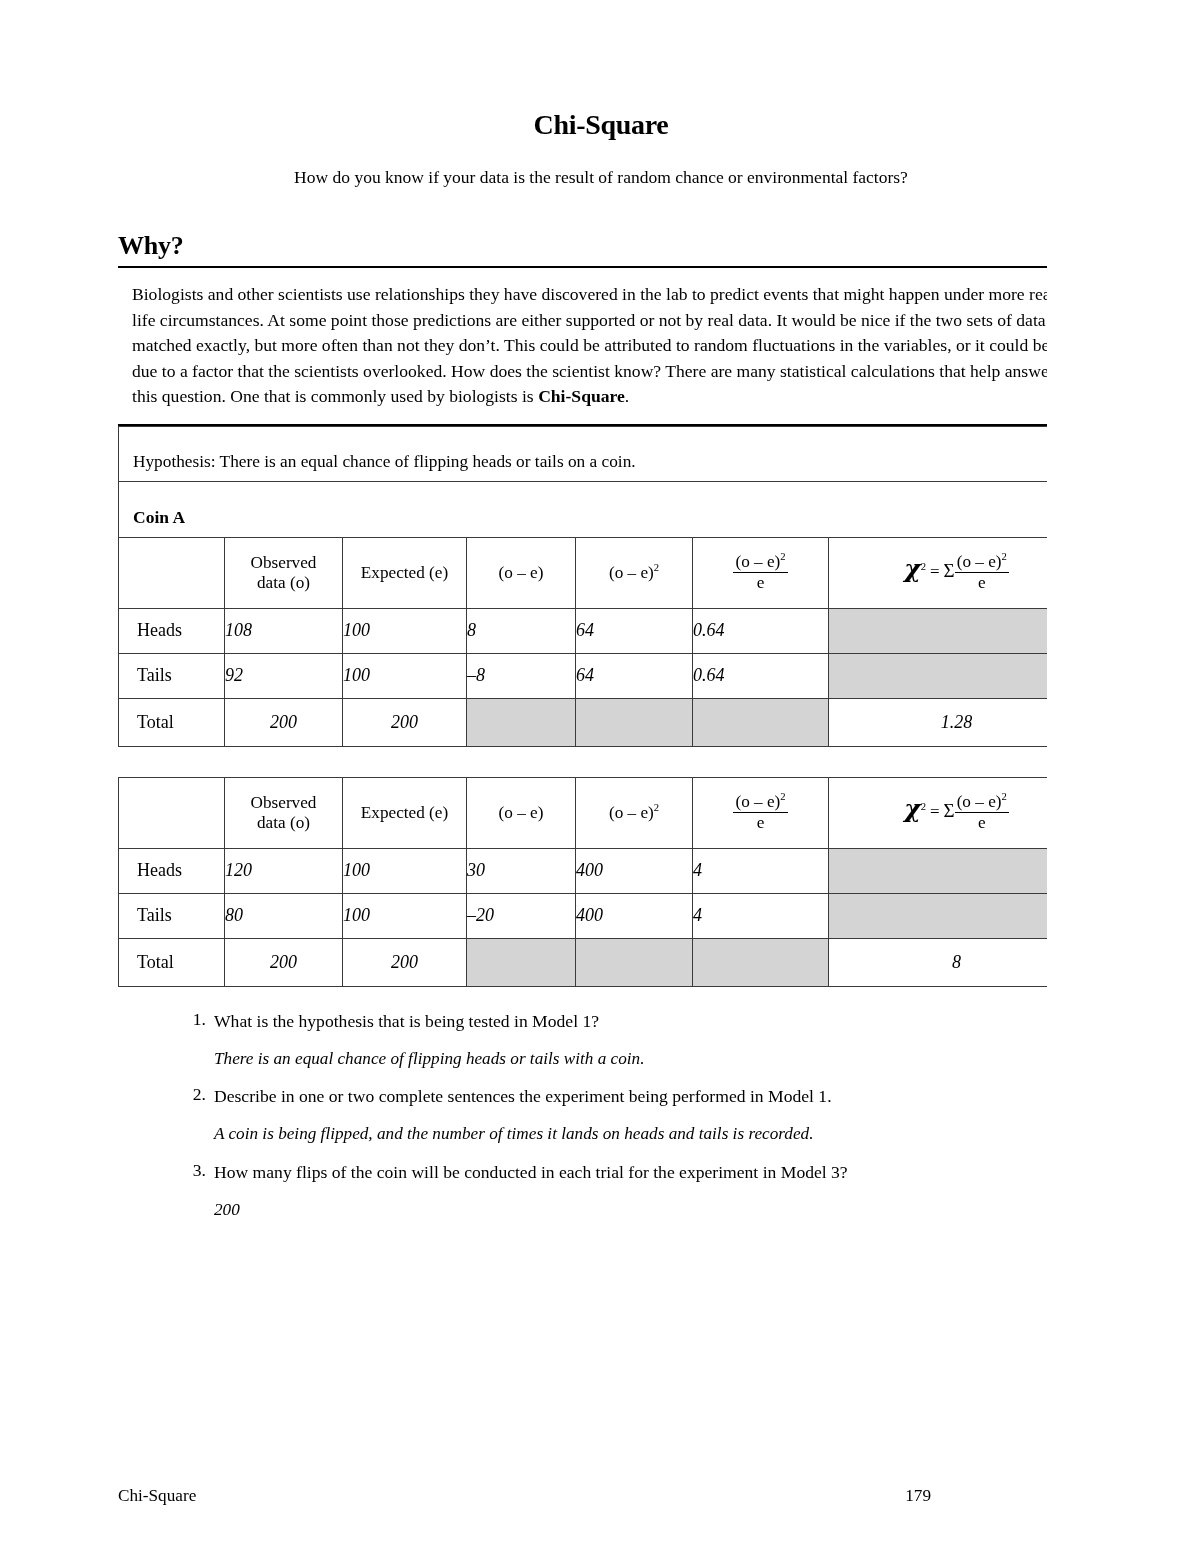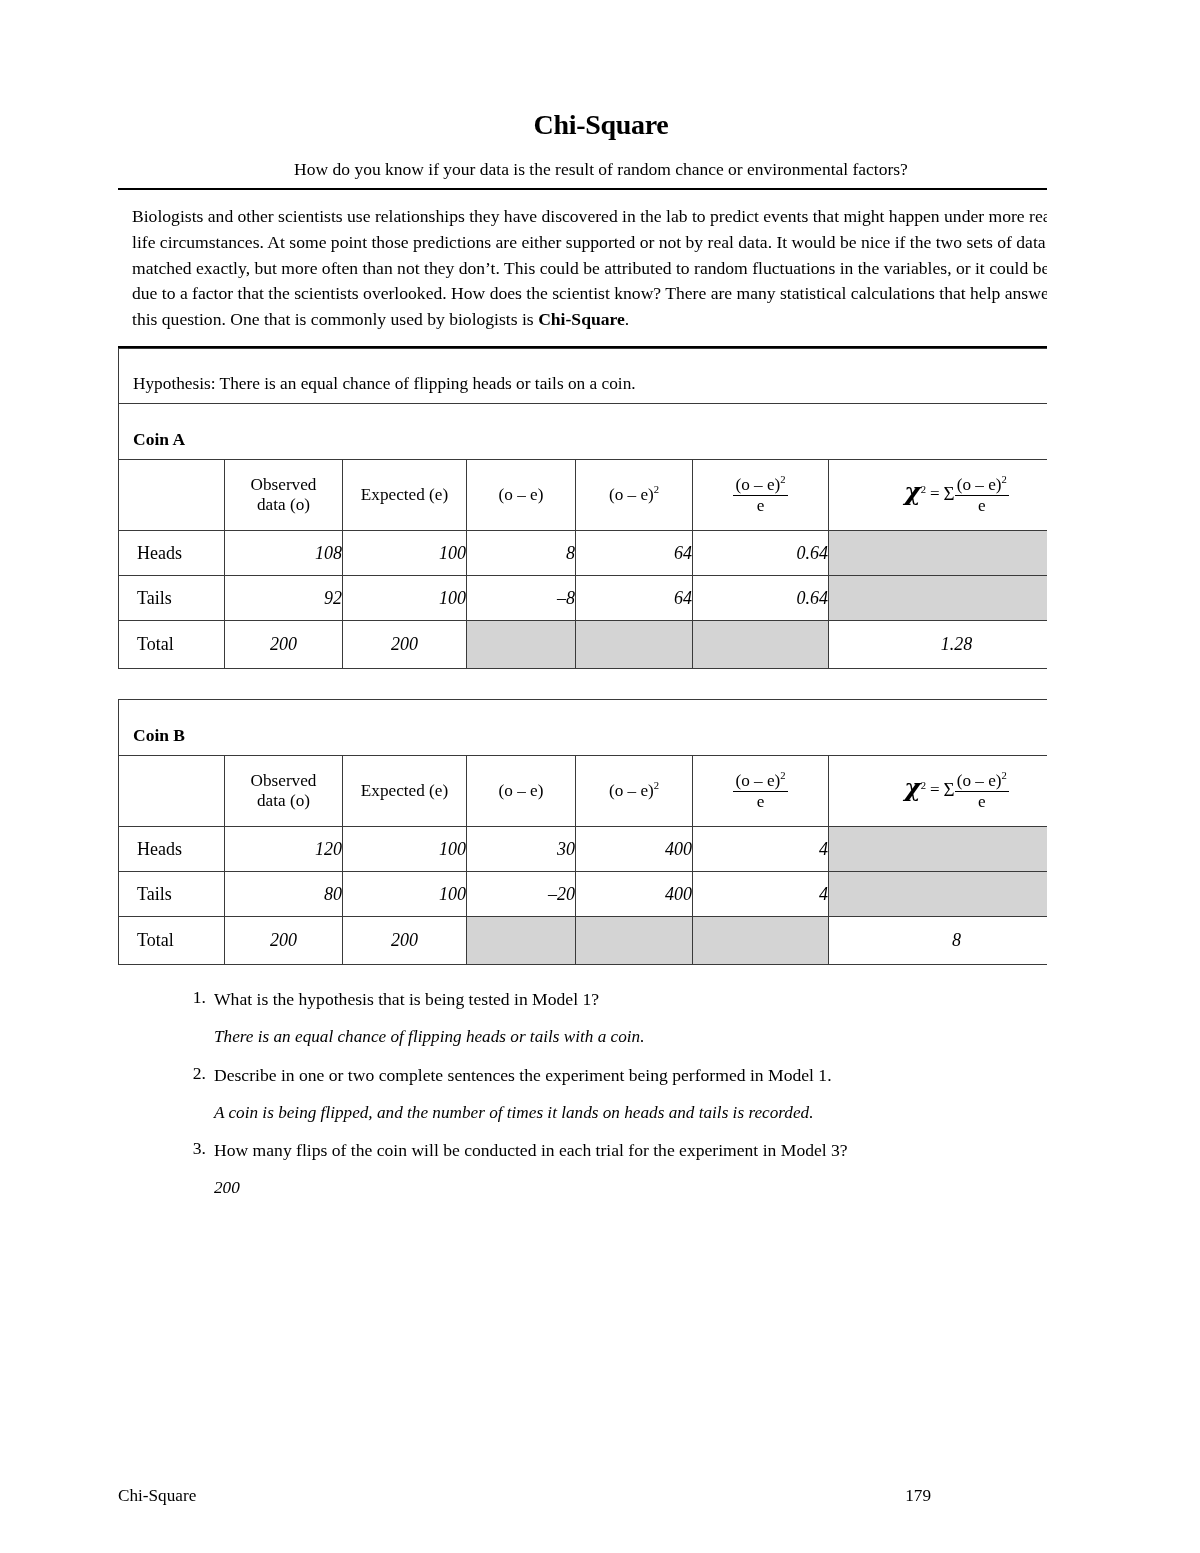--- a/index.html
+++ b/index.html
@@ -32,21 +32,21 @@
     font-size: 28px;
     font-weight: bold;
     letter-spacing: -0.3px;
     margin: 0;
     padding-top: 110px;
     line-height: 1.05;
   }
   .doc-subtitle {
     text-align: center;
     font-size: 17.5px;
-    margin: 8px;
+    margin: 16px;
     padding-top: 12px;
     line-height: 1.2;
   }
 
   
   .section-head {
     font-size: 26px;
     font-weight: bold;
     margin: 0;
     padding-top: 28px;
@@ -106,21 +106,21 @@
   .hyp-row td { height: 38px; }
   .coin-row td { height: 36px; font-weight: bold; font-size: 17.5px; }
   .hdr-row td {
     height: 70px;
     text-align: center;
     font-size: 17.2px;
     line-height: 1.18;
   }
   .data-row td {
     height: 44px;
-    text-align: right;
+    text-align: left;
     font-style: italic;
     font-size: 18px;
   }
   .data-row td.lbl {
     font-style: normal;
     text-align: left;
     padding-left: 18px;
   }
   .total-row td {
     height: 47px;
@@ -222,20 +222,21 @@
 </style>
 </head>
 <body>
 
 <div class="page">
   <div class="content">
 
     <h1 class="doc-title">Chi-Square</h1>
     <p class="doc-subtitle">How do you know if your data is the result of random chance or environmental factors?</p>
 
+    <h2 class="section-head">Why?</h2>
     <hr class="rule">
     <p class="body-par"><span>Biologists and other scientists use relationships they have discovered in the lab to predict events that might happen under more real-life circumstances. At some point those predictions are either supported or not by real data. It would be nice if the two sets of data matched exactly, but more often than not they don’t. This could be attributed to random fluctuations in the variables, or it could be due to a factor that the scientists overlooked. How does the scientist know? There are many statistical calculations that help answer this question. One that is commonly used by biologists is </span><b>Chi-Square</b><span>.</span></p>
     <hr class="rule bottom">
 
 
     <table class="grid">
       <colgroup>
         <col class="c0">
           <col class="c1">
           <col class="c2">
@@ -312,25 +313,20 @@
       <colgroup>
         <col class="c0">
           <col class="c1">
           <col class="c2">
           <col class="c3">
           <col class="c4">
           <col class="c5">
           <col class="c6">
       </colgroup>
       <tbody>
-        <tr class="coin-row">
-          <td colspan="7">
-            <div class="cell-pad">Coin B</div>
-          </td>
-        </tr>
         <tr class="hdr-row">
           <td></td>
           <td>
             <span>Observed</span><br>
             <span>data (o)</span>
           </td>
           <td>Expected (e)</td>
           <td>(o – e)</td>
           <td><span>(o – e)</span><sup class="sm">2</sup></td>
           <td>

